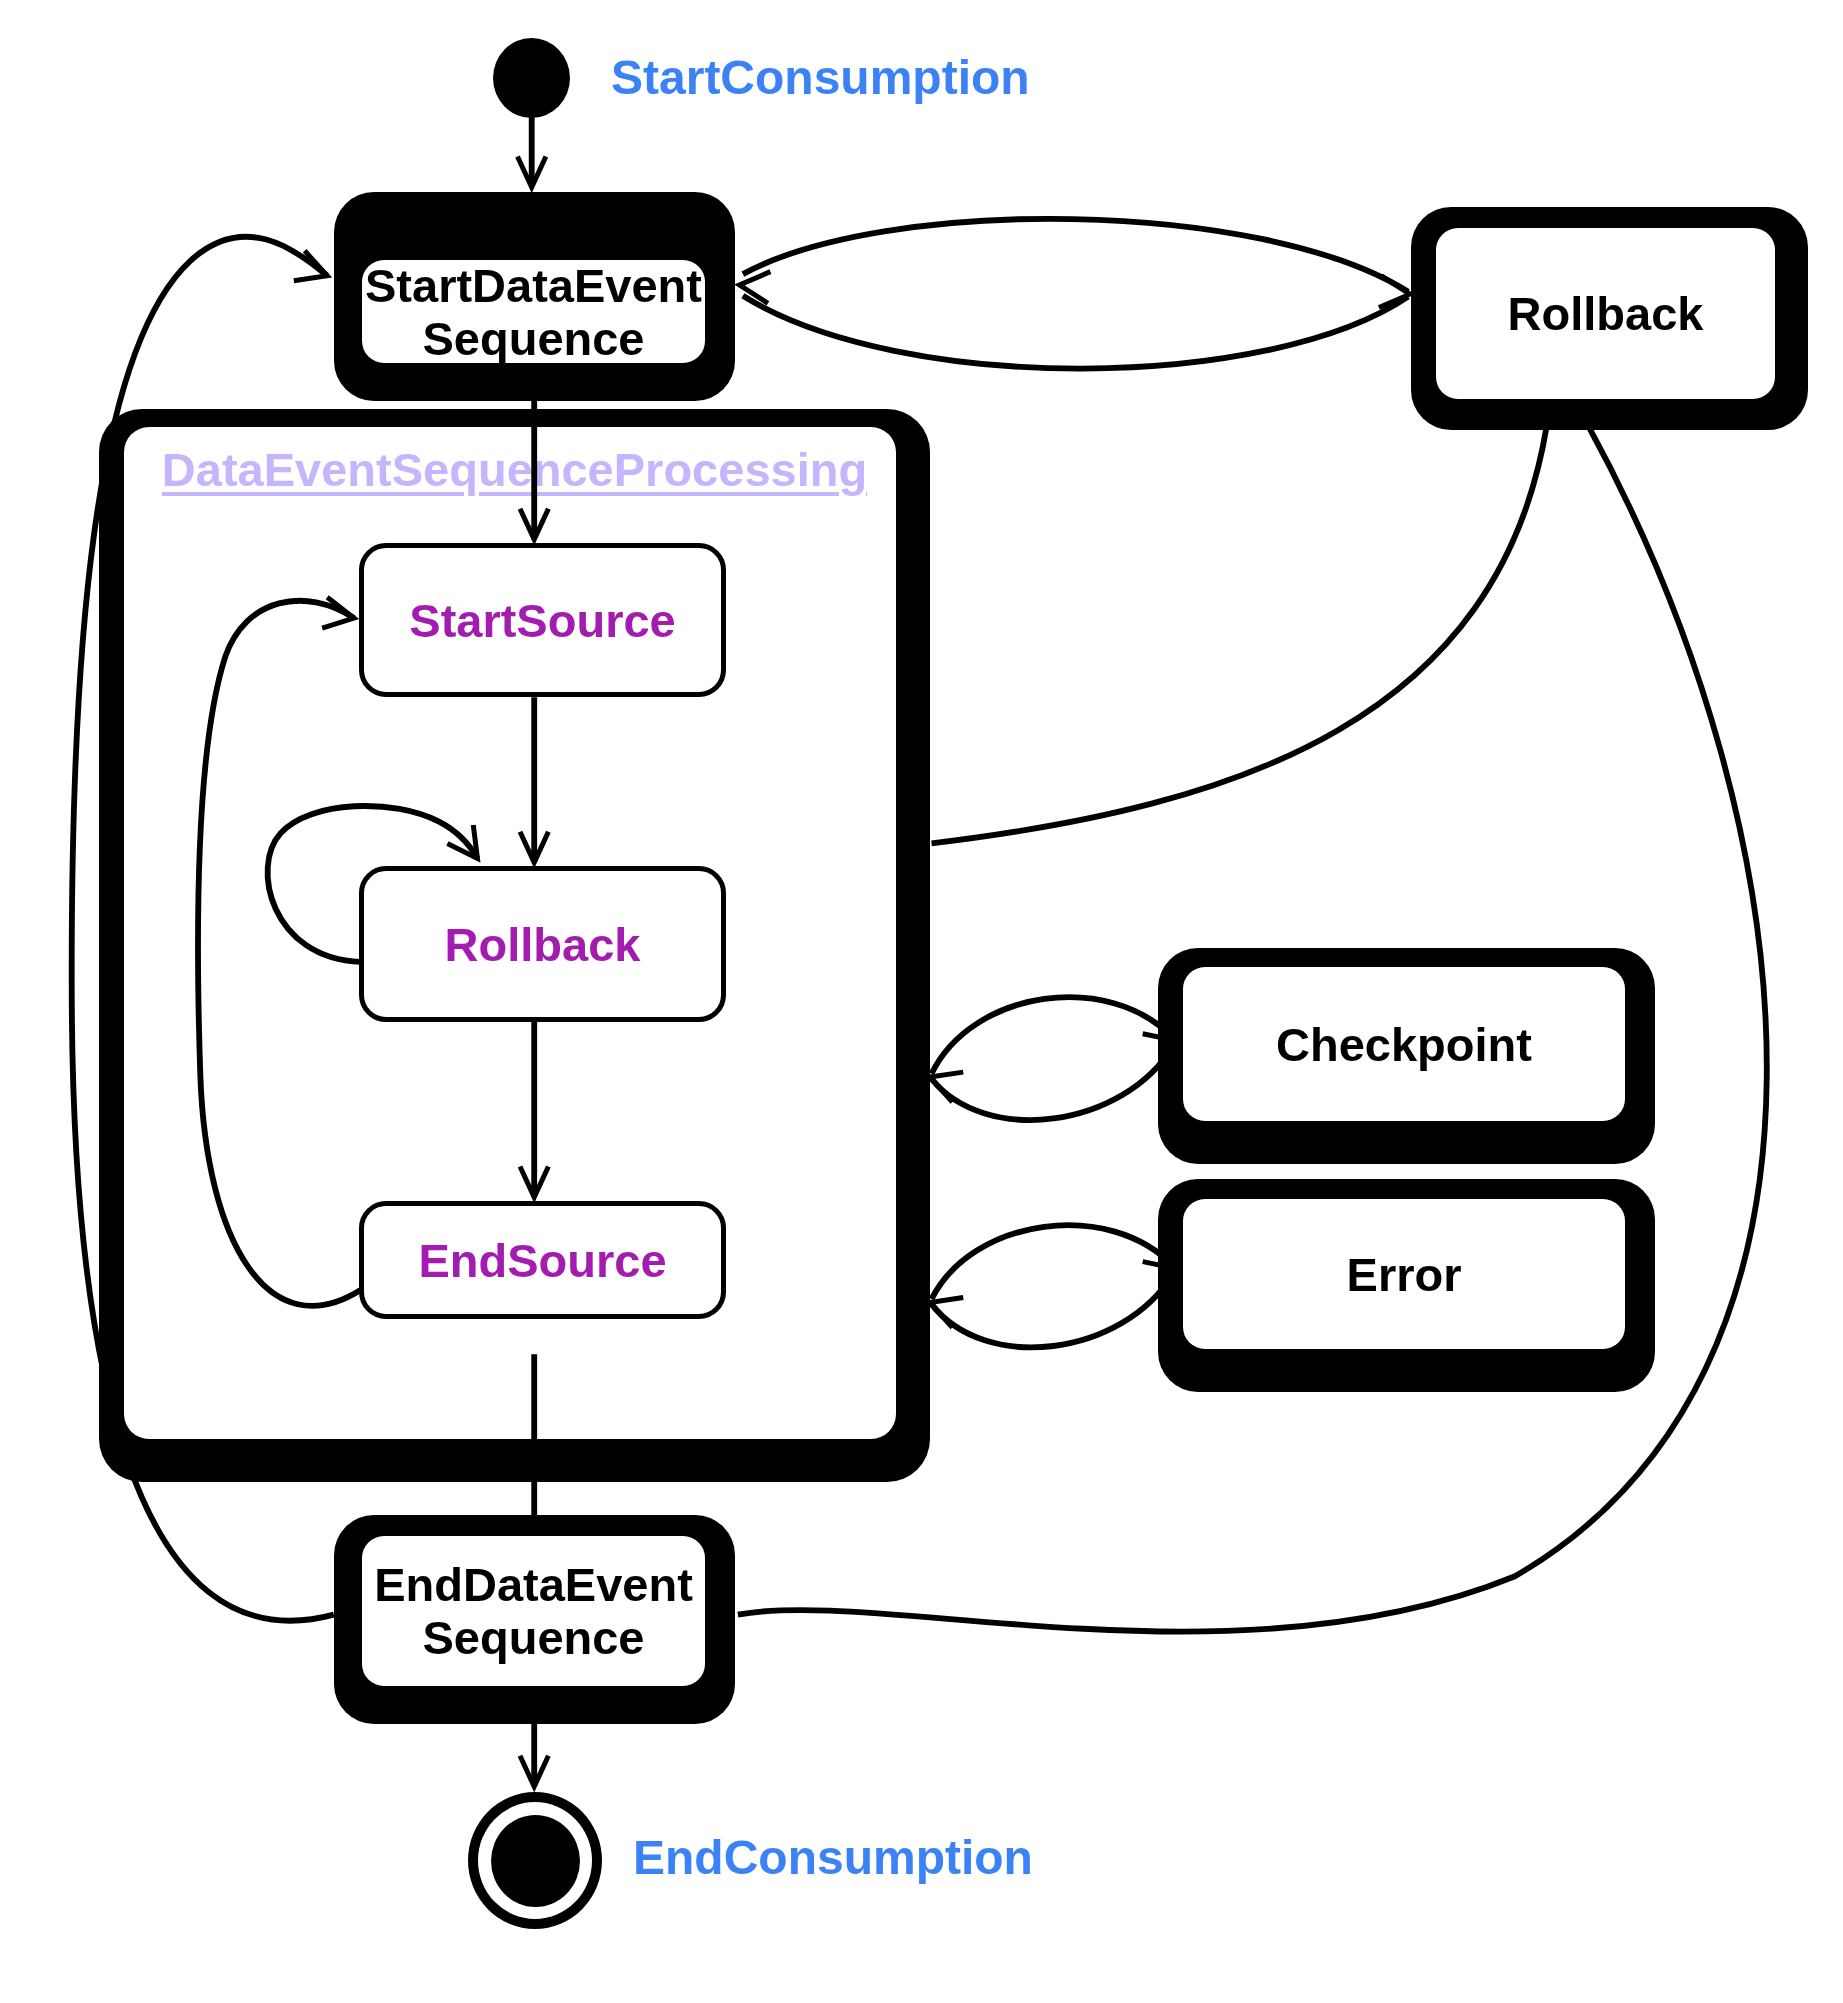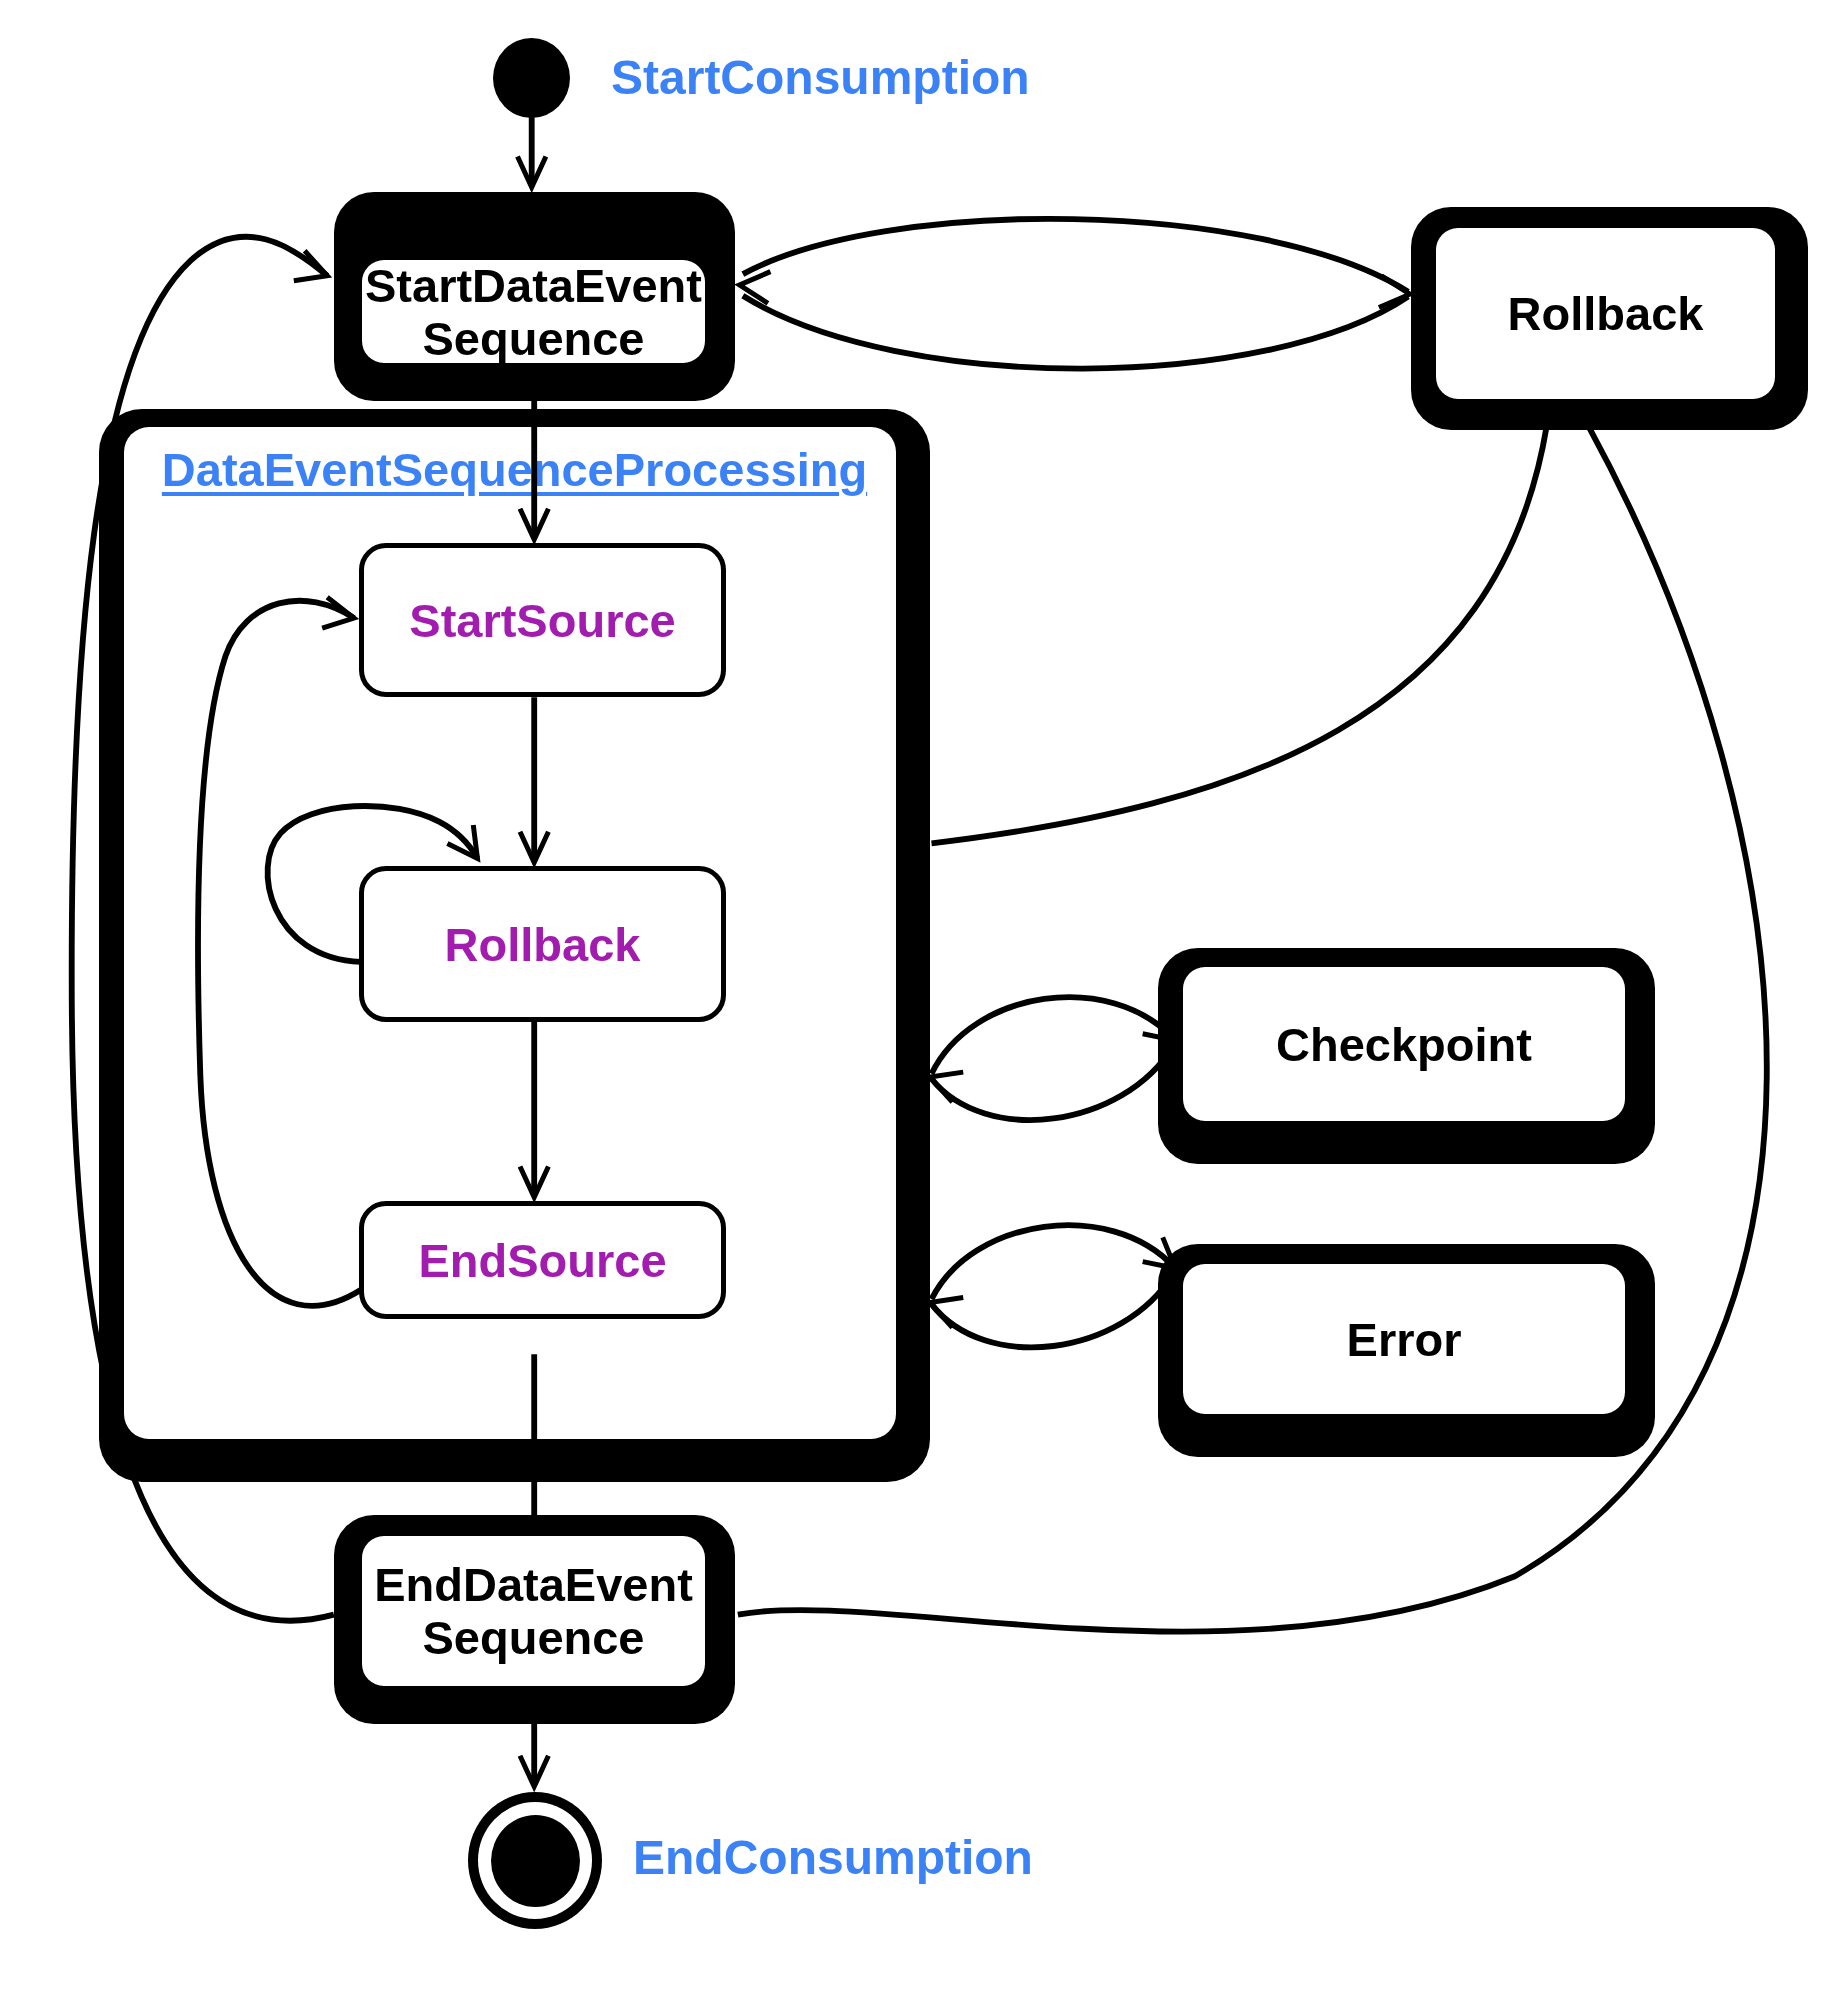--- a/index.html
+++ b/index.html
@@ -14,21 +14,21 @@
   .thick .inner {
     position:absolute; background:#fff; border-radius:22px;
     display:flex; flex-direction:column; align-items:center; justify-content:center;
     font-weight:700; font-size:47px; line-height:53px; color:#000; text-align:center;
   }
   
   .frame { position:absolute; background:#000; border-radius:43px; }
   .frame .frame-inner { position:absolute; background:#fff; border-radius:25px; }
   .frame .frame-title {
     position:absolute; left:0; width:100%; text-align:center;
-    font-weight:700; font-size:47px; color:#3b82f6;
+    font-weight:700; font-size:47px; color:#c4b5fd;
     text-decoration:underline; text-decoration-thickness:4.2px; text-underline-offset:5.8px;
   }
   
   .simple {
     position:absolute; box-sizing:border-box; background:#fff;
     border:5.8px solid #000; border-radius:27px;
     display:flex; align-items:center; justify-content:center;
     font-weight:700; font-size:47px; color:#a21caf; text-align:center;
   }
   .annot { position:absolute; font-weight:700; font-size:48px; line-height:55px; color:#3b82f6; white-space:nowrap; }
@@ -74,21 +74,21 @@
       <div>Rollback</div>
     </div>
   </div>
 
   <div class="thick" style="left:1158px; top:948px; width:497px; height:216px;">
     <div class="inner" style="left:25px; top:19px; right:30px; bottom:43px;">
       <div>Checkpoint</div>
     </div>
   </div>
 
-  <div class="thick" style="left:1158px; top:1244px; width:497px; height:213px;">
+  <div class="thick" style="left:1158px; top:1179px; width:497px; height:213px;">
     <div class="inner" style="left:25px; top:20px; right:30px; bottom:43px;">
       <div>Error</div>
     </div>
   </div>
 
   <div class="thick" style="left:334px; top:1515px; width:401px; height:209px;">
     <div class="inner lbl2" style="left:28px; top:21px; right:30px; bottom:38px;">
       <div>EndDataEvent</div>
       <div>Sequence</div>
     </div>

